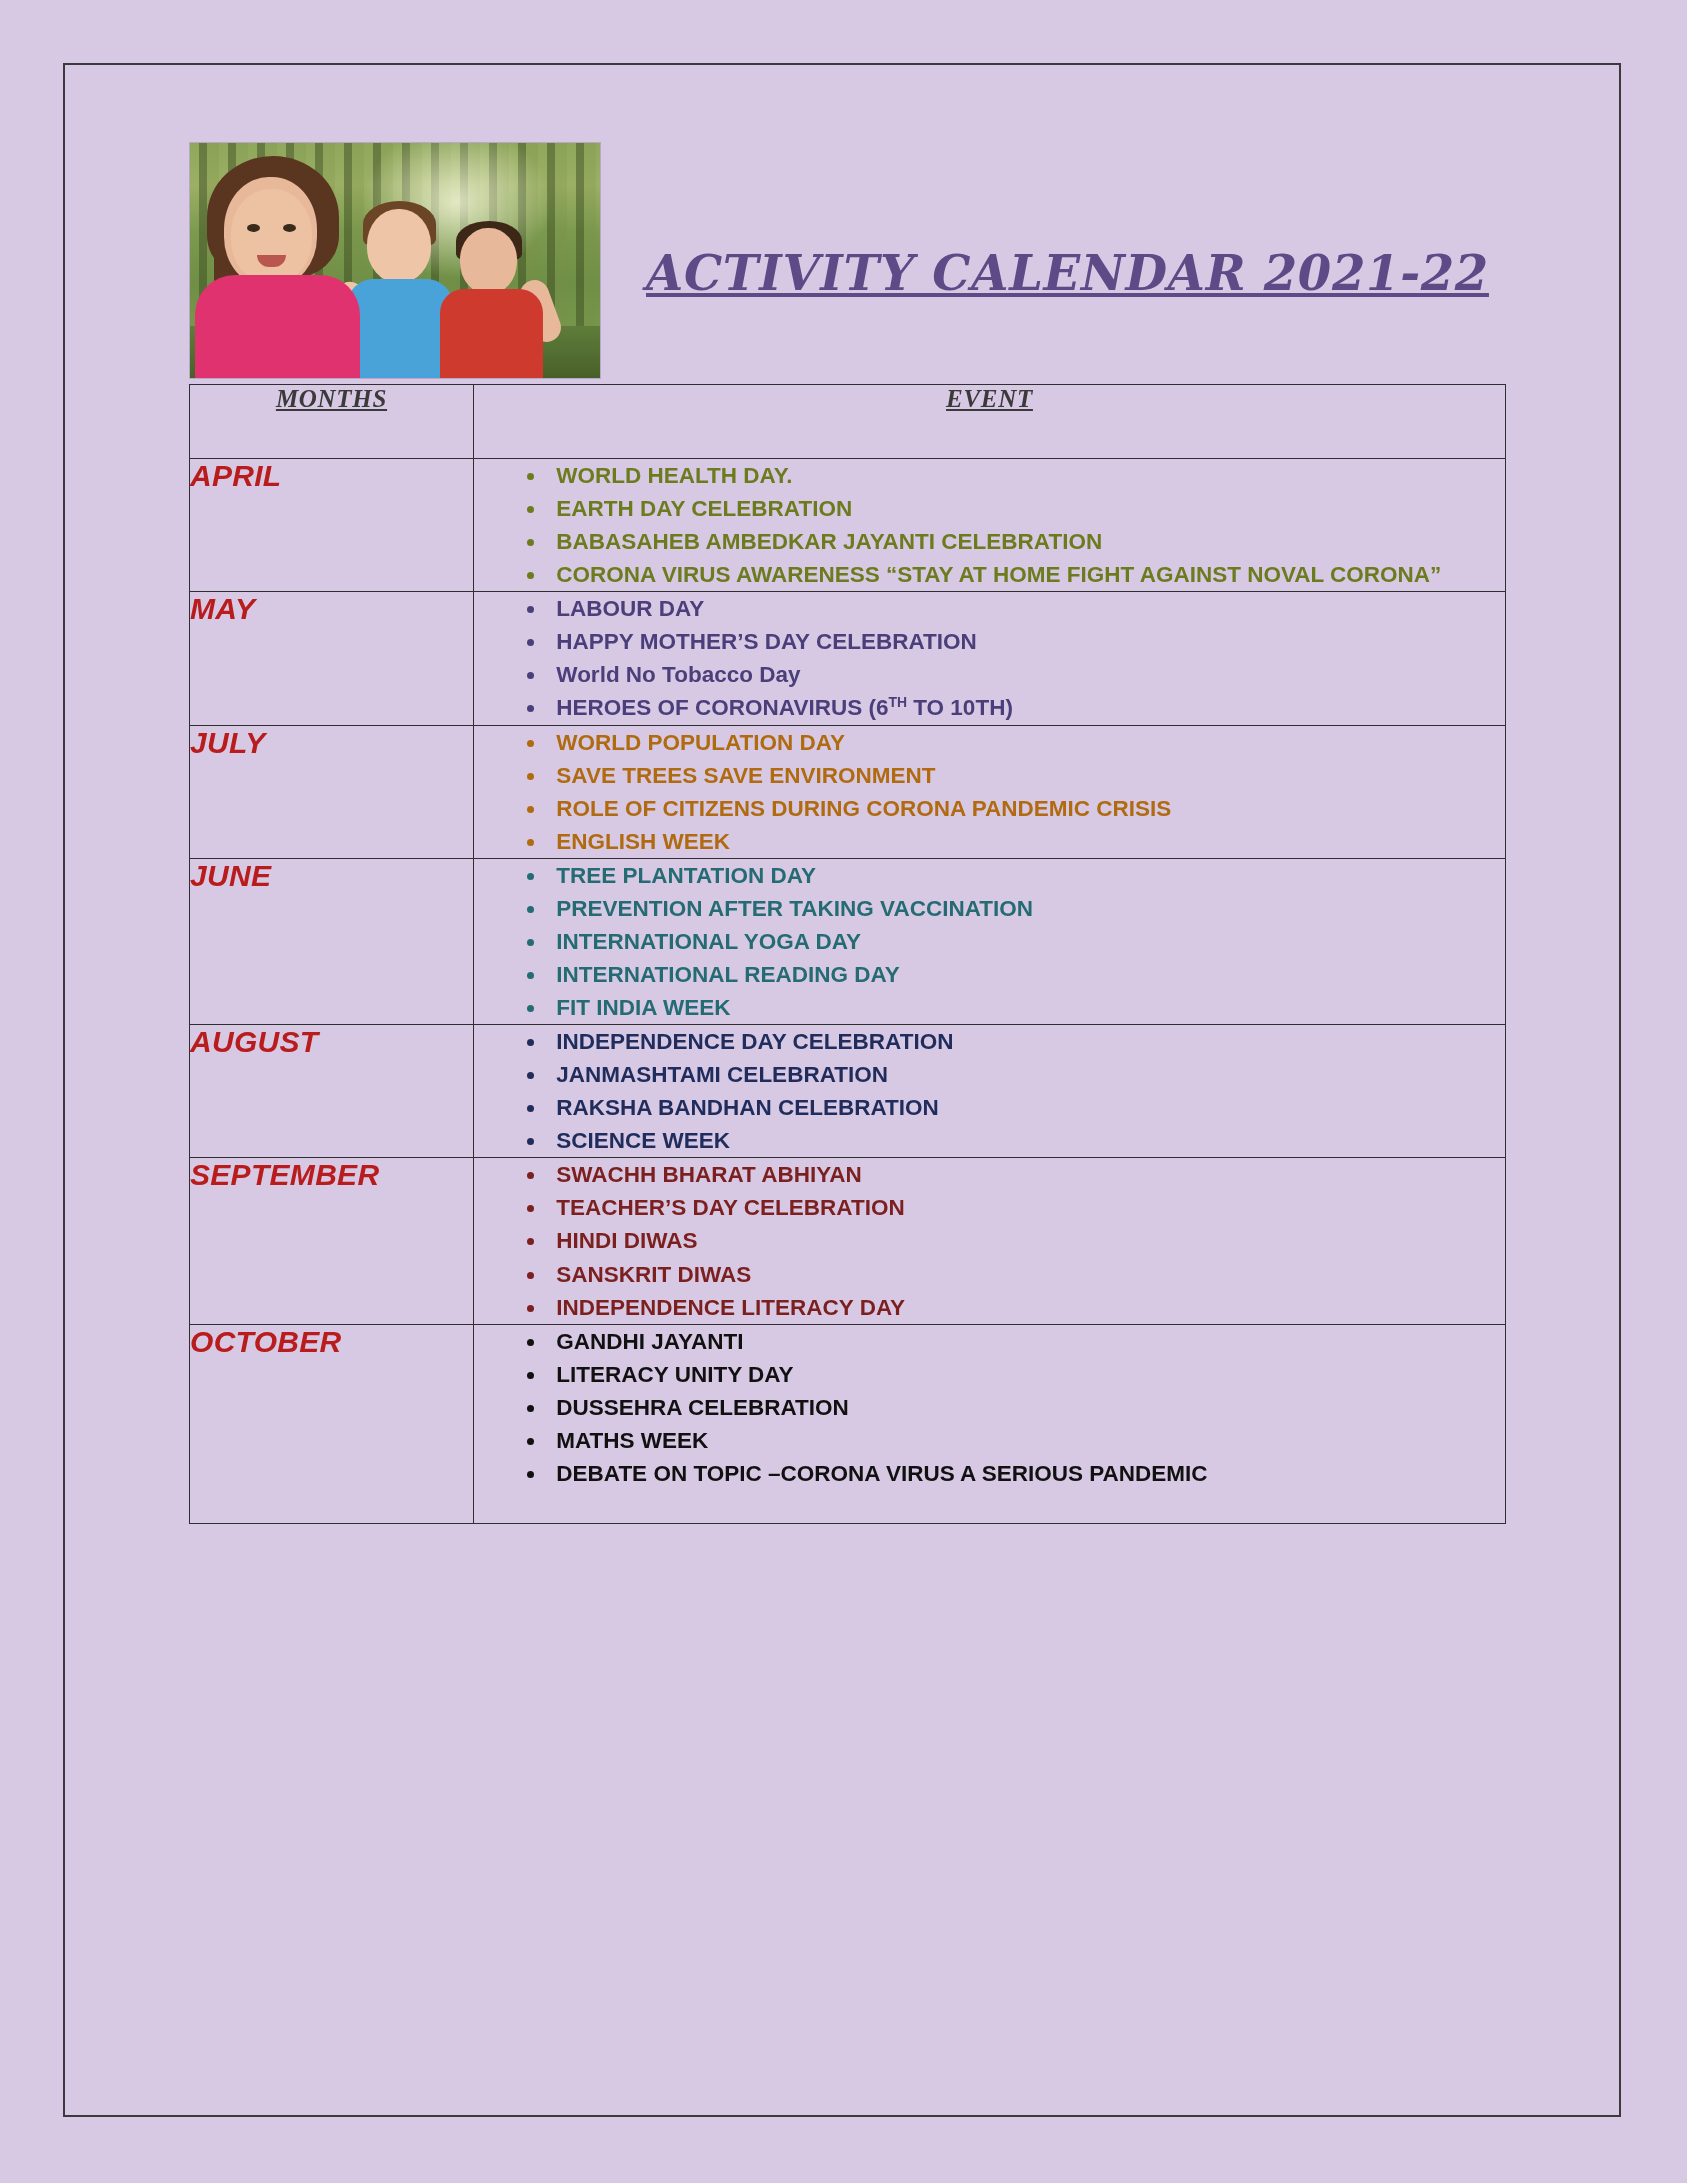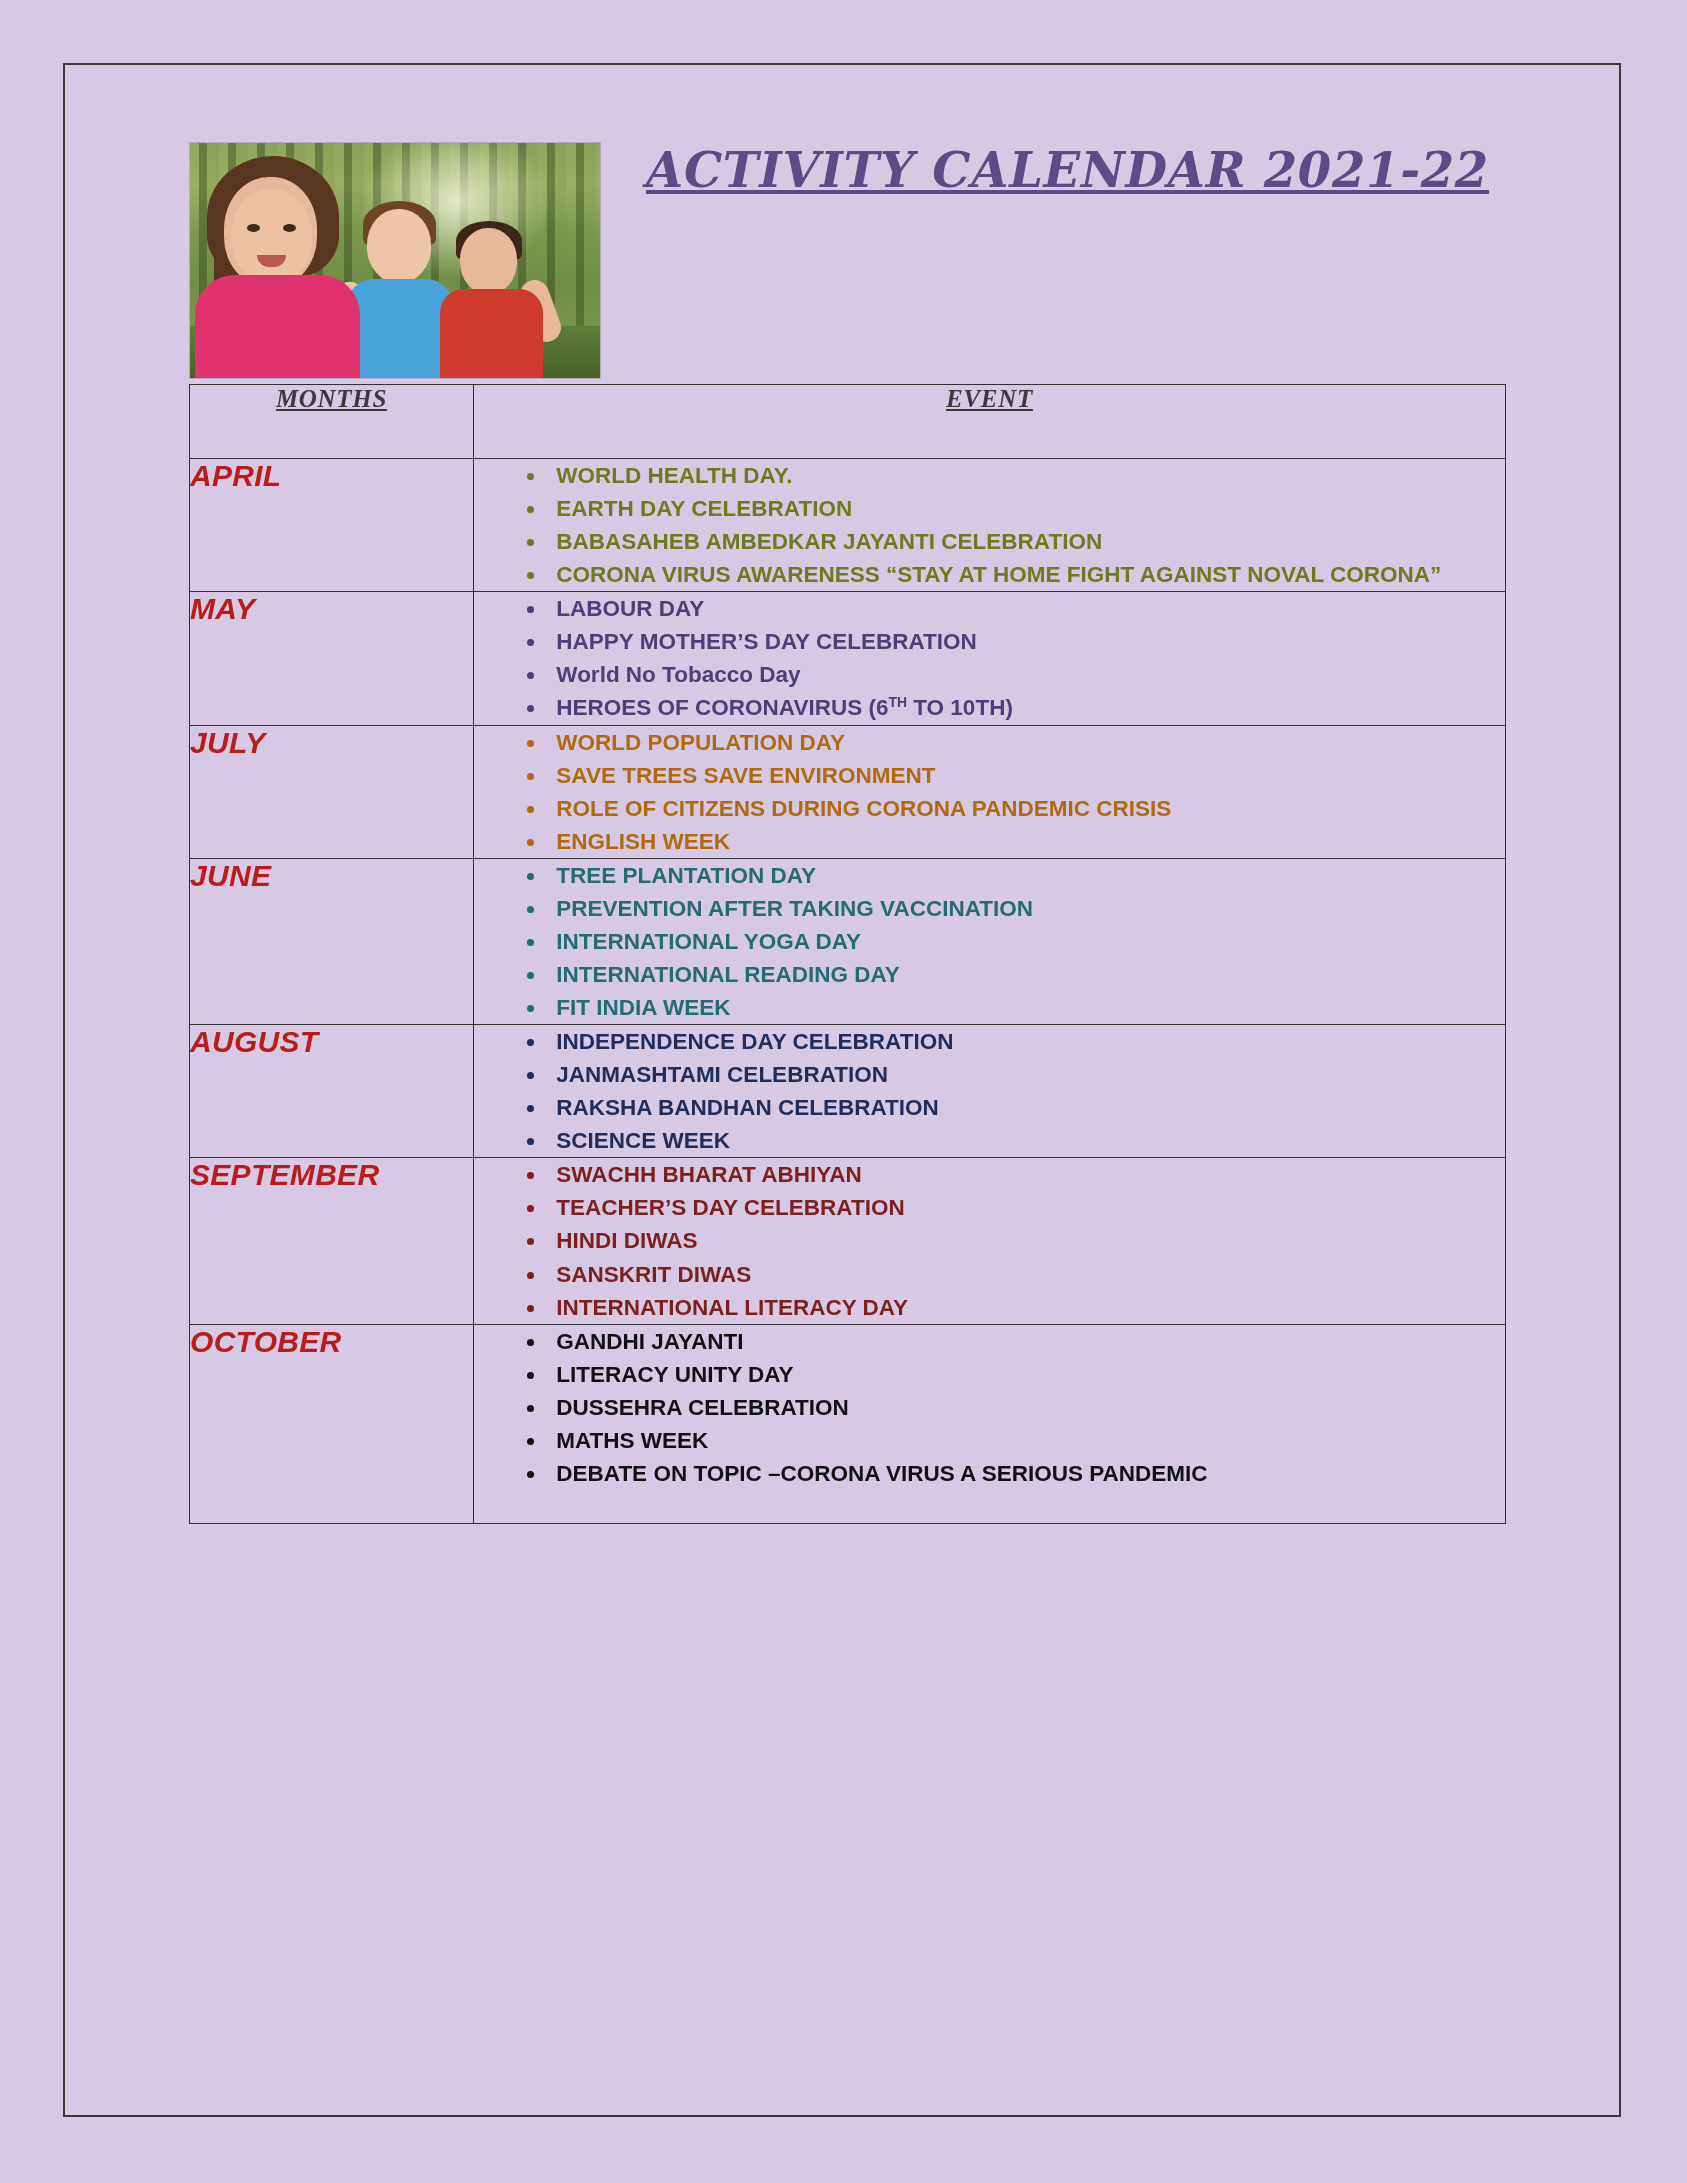--- a/index.html
+++ b/index.html
@@ -124,21 +124,21 @@
     position: absolute; left: 250px; top: 146px; width: 103px; height: 93px;
     background: #cf3a2e; border-radius: 24px 24px 0 0;
   }
   .kid3-arm {
     position: absolute; left: 336px; top: 136px; width: 29px; height: 64px;
     background: #e8b89a; border-radius: 14.6px; transform: rotate(-20deg);
   }
   .title-wrap {
     flex: 1;
     display: flex;
-    align-items: flex-start;
+    align-items: flex-end;
     justify-content: center;
     height: 159px;
     padding-left: 22px;
   }
   .doc-title {
     font-family: "DejaVu Serif", serif;
     font-style: italic;
     font-weight: bold;
     font-size: 48px;
     color: #5d4a86;
@@ -319,21 +319,21 @@
         <tr>
           <td class="month-cell">
             <div class="month-name">SEPTEMBER</div>
           </td>
           <td class="events-cell">
             <ul class="events" style="color: rgb(123, 31, 31);">
               <li><span>SWACHH BHARAT ABHIYAN</span></li>
               <li><span>TEACHER’S DAY CELEBRATION</span></li>
               <li><span>HINDI DIWAS</span></li>
               <li><span>SANSKRIT DIWAS</span></li>
-              <li><span>INTERNATIONAL LITERACY DAY</span></li>
+              <li><span>INDEPENDENCE LITERACY DAY</span></li>
             </ul>
           </td>
         </tr>
         <tr>
           <td class="month-cell" style="height: 198px;">
             <div class="month-name">OCTOBER</div>
           </td>
           <td class="events-cell">
             <ul class="events" style="color: rgb(17, 17, 17);">
               <li><span>GANDHI JAYANTI</span></li>

